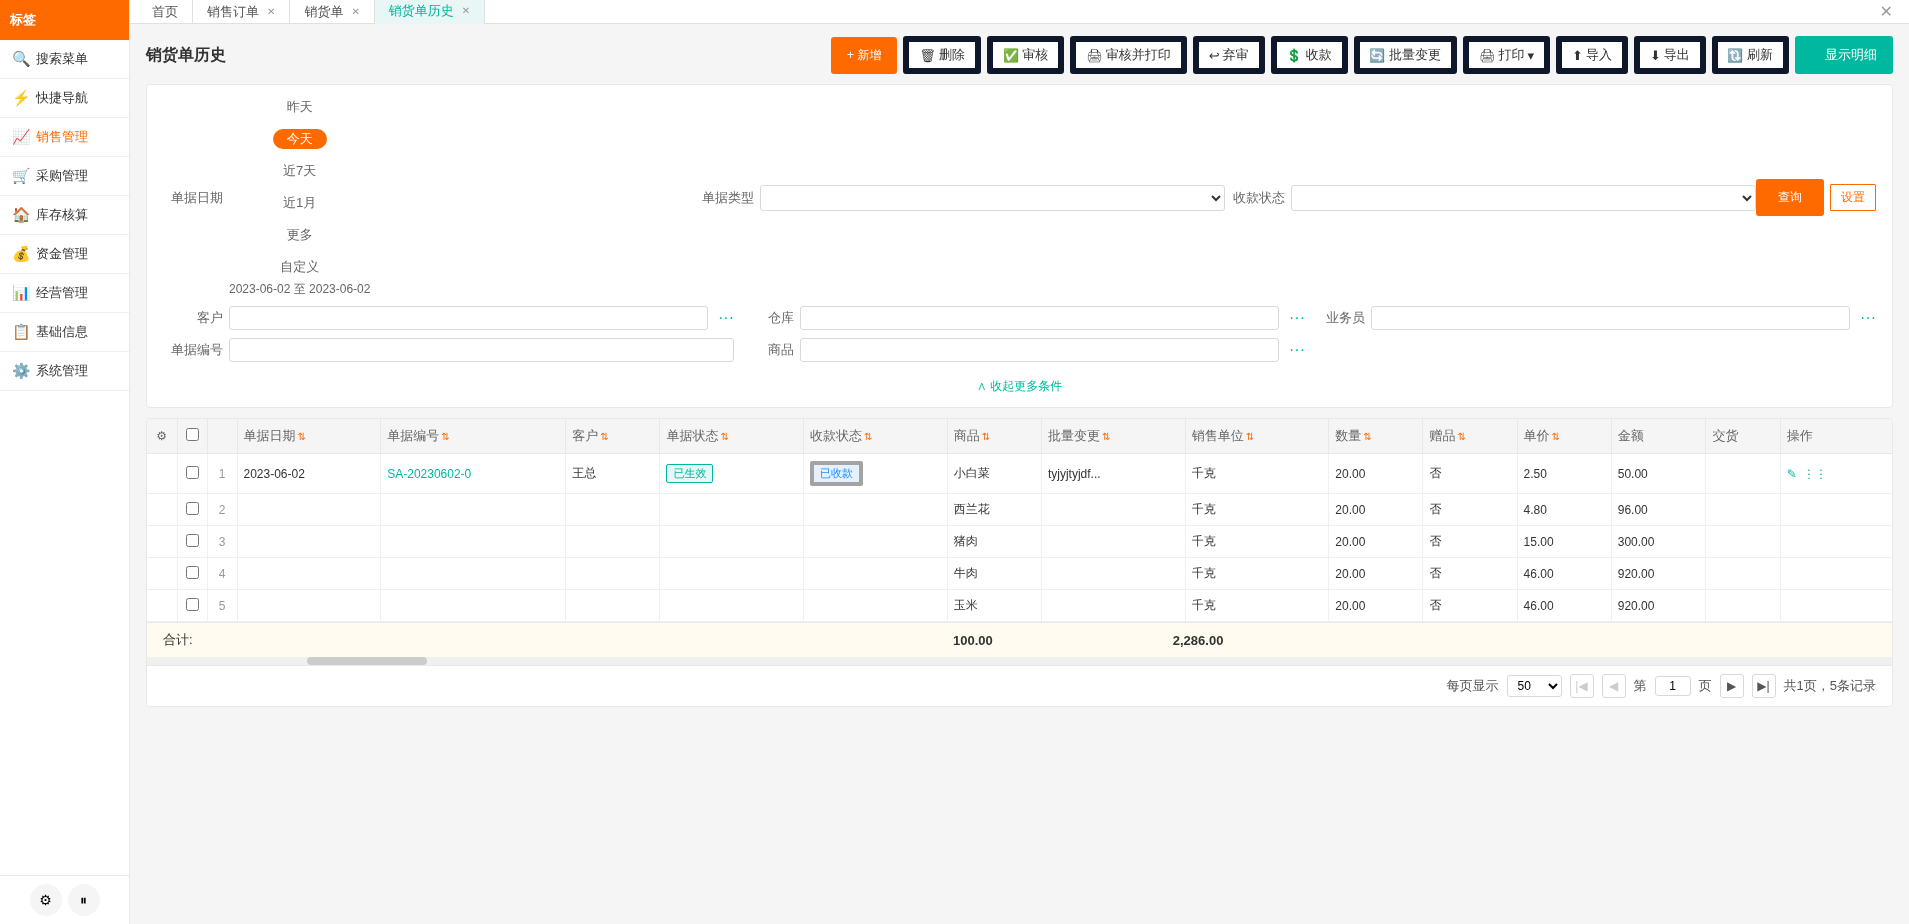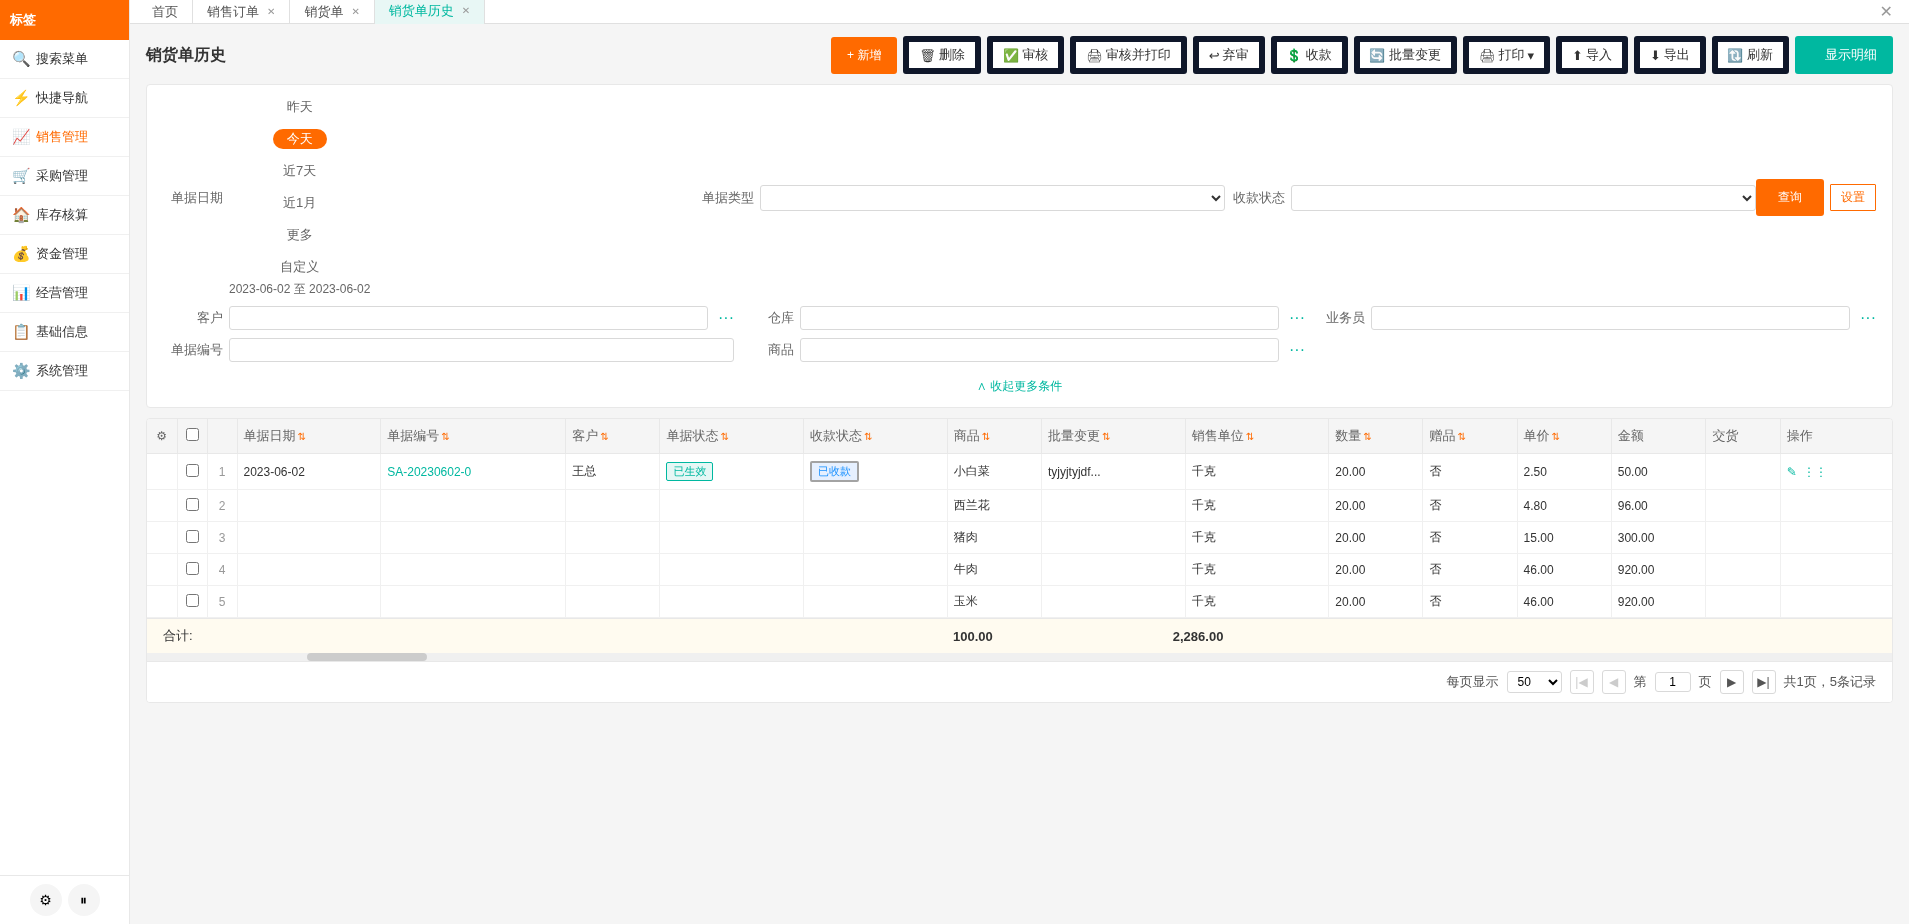--- a/index.html
+++ b/index.html
@@ -253,21 +253,21 @@
     .th-sort { display: flex; align-items: center; gap: 2px; cursor: pointer; }
     .sort-icon { color: #ff6a00; font-size: 10px; }
 
     .badge {
       display: inline-block;
       padding: 1px 6px;
       border-radius: 2px;
       font-size: 11px;
     }
     .badge-green { background: #e6f7f5; color: #00b8a0; border: 1px solid #00b8a0; }
-    .badge-blue { background: #e6f0ff; color: #1890ff; border: 2px solid #a3a3a3; }
+    .badge-blue { background: #e6f0ff; color: #1890ff; border: 4px solid #a3a3a3; }
 
     .action-link {
       color: #00b8a0;
       cursor: pointer;
       margin-right: 6px;
       font-size: 12px;
     }
 
     
     .table-footer {

